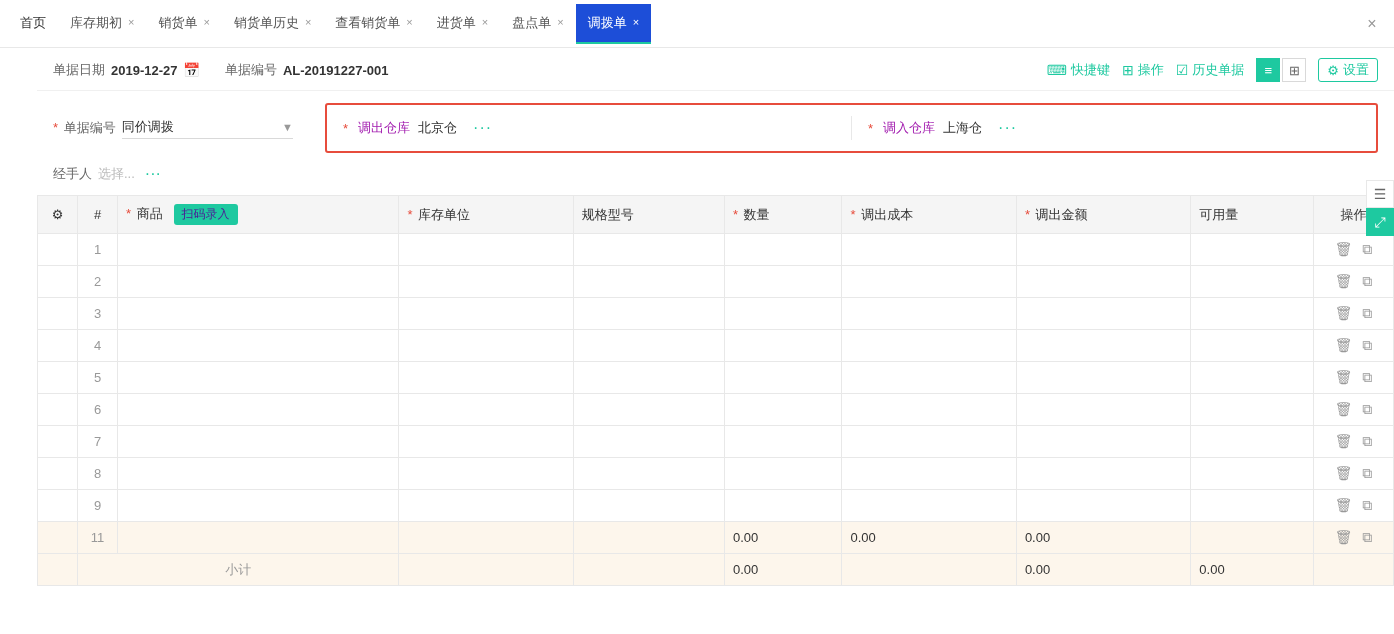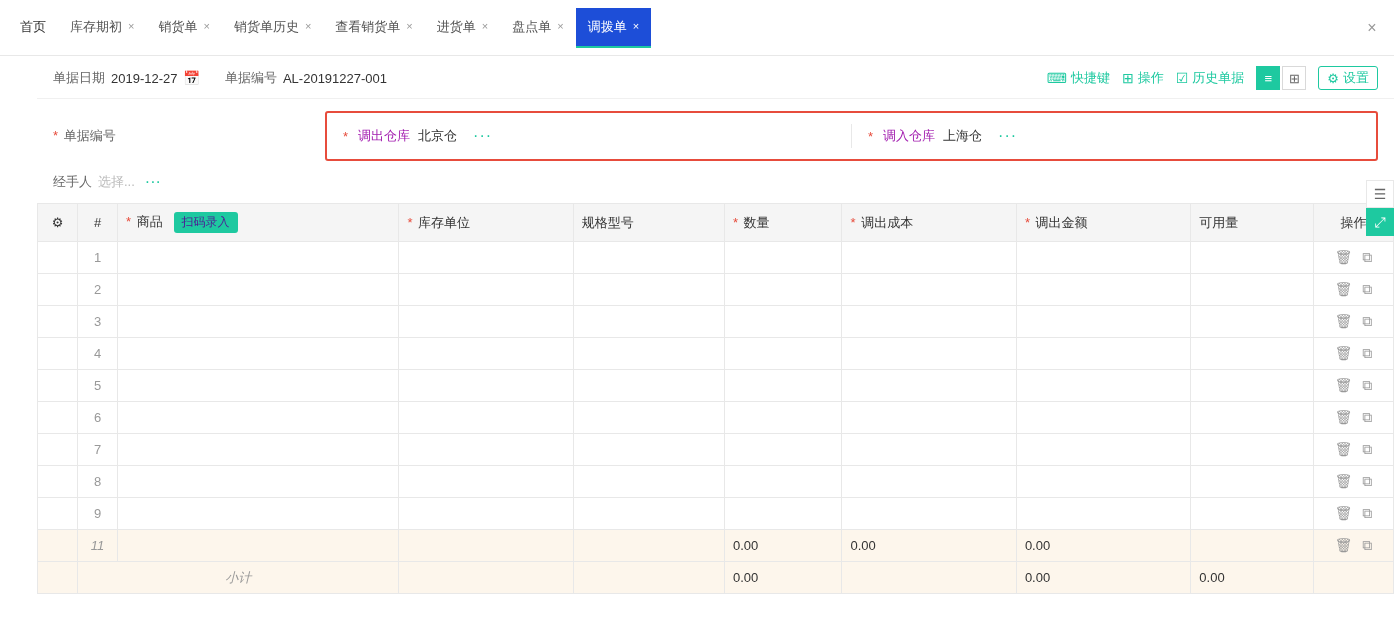--- a/index.html
+++ b/index.html
@@ -4,21 +4,21 @@
   <style>
     * { box-sizing: border-box; margin: 0; padding: 0; }
     body { font-family: "Microsoft YaHei", "PingFang SC", sans-serif; font-size: 13px; color: #333; background: #fff; overflow: hidden; }
 
     
     .tab-bar {
       display: flex;
       align-items: center;
       border-bottom: 1px solid #e8e8e8;
       background: #fff;
-      height: 56px;
+      height: 48px;
       padding: 0 8px;
       position: relative;
     }
     .tab-item {
       display: flex;
       align-items: center;
       padding: 0 12px;
       height: 40px;
       cursor: pointer;
       font-size: 13px;
@@ -64,21 +64,21 @@
       gap: 24px;
       border-bottom: 1px solid #f0f0f0;
     }
     .form-field {
       display: flex;
       align-items: center;
       gap: 6px;
       font-size: 13px;
     }
     .form-field label { color: #666; }
-    .form-field .value { color: #333; font-weight: 400; text-align: right; }
+    .form-field .value { color: #333; font-weight: 700; text-align: right; }
     .calendar-icon { color: #1ec9a0; cursor: pointer; font-size: 14px; }
     .header-actions {
       margin-left: auto;
       display: flex;
       align-items: center;
       gap: 12px;
       color: #1ec9a0;
       font-size: 13px;
     }
     .header-action-btn {
@@ -257,21 +257,20 @@
       cursor: pointer;
       font-size: 14px;
       margin: 0 3px;
     }
     .subtotal-row td {
       background: #fdf6ec;
       font-weight: 500;
     }
     .subtotal-label {
       text-align: center;
-      font-style: italic;
     }
 
     
     .scroll-container {
       height: calc(100vh - 200px);
       overflow-y: auto;
       overflow-x: auto;
     }
     ::-webkit-scrollbar { width: 6px; height: 6px; }
     ::-webkit-scrollbar-thumb { background: #ccc; border-radius: 3px; }
@@ -392,20 +391,24 @@
     </div>
 
     <div class="form-body">
       <div class="form-row">
 
         <div class="business-field">
           <label>
             <span class="required-star">*</span>
             <span>单据编号</span>
           </label>
+          <div class="select-wrapper">
+            <span class="select-value">同价调拨</span>
+            <span class="select-arrow">▼</span>
+          </div>
         </div>
 
         <div class="warehouse-section">
           <div class="warehouse-field">
             <span class="required">*</span>
             <label>调出仓库</label>
             <span class="warehouse-value">北京仓</span>
             <span class="dots-btn">···</span>
           </div>
           <div class="warehouse-divider"></div>

